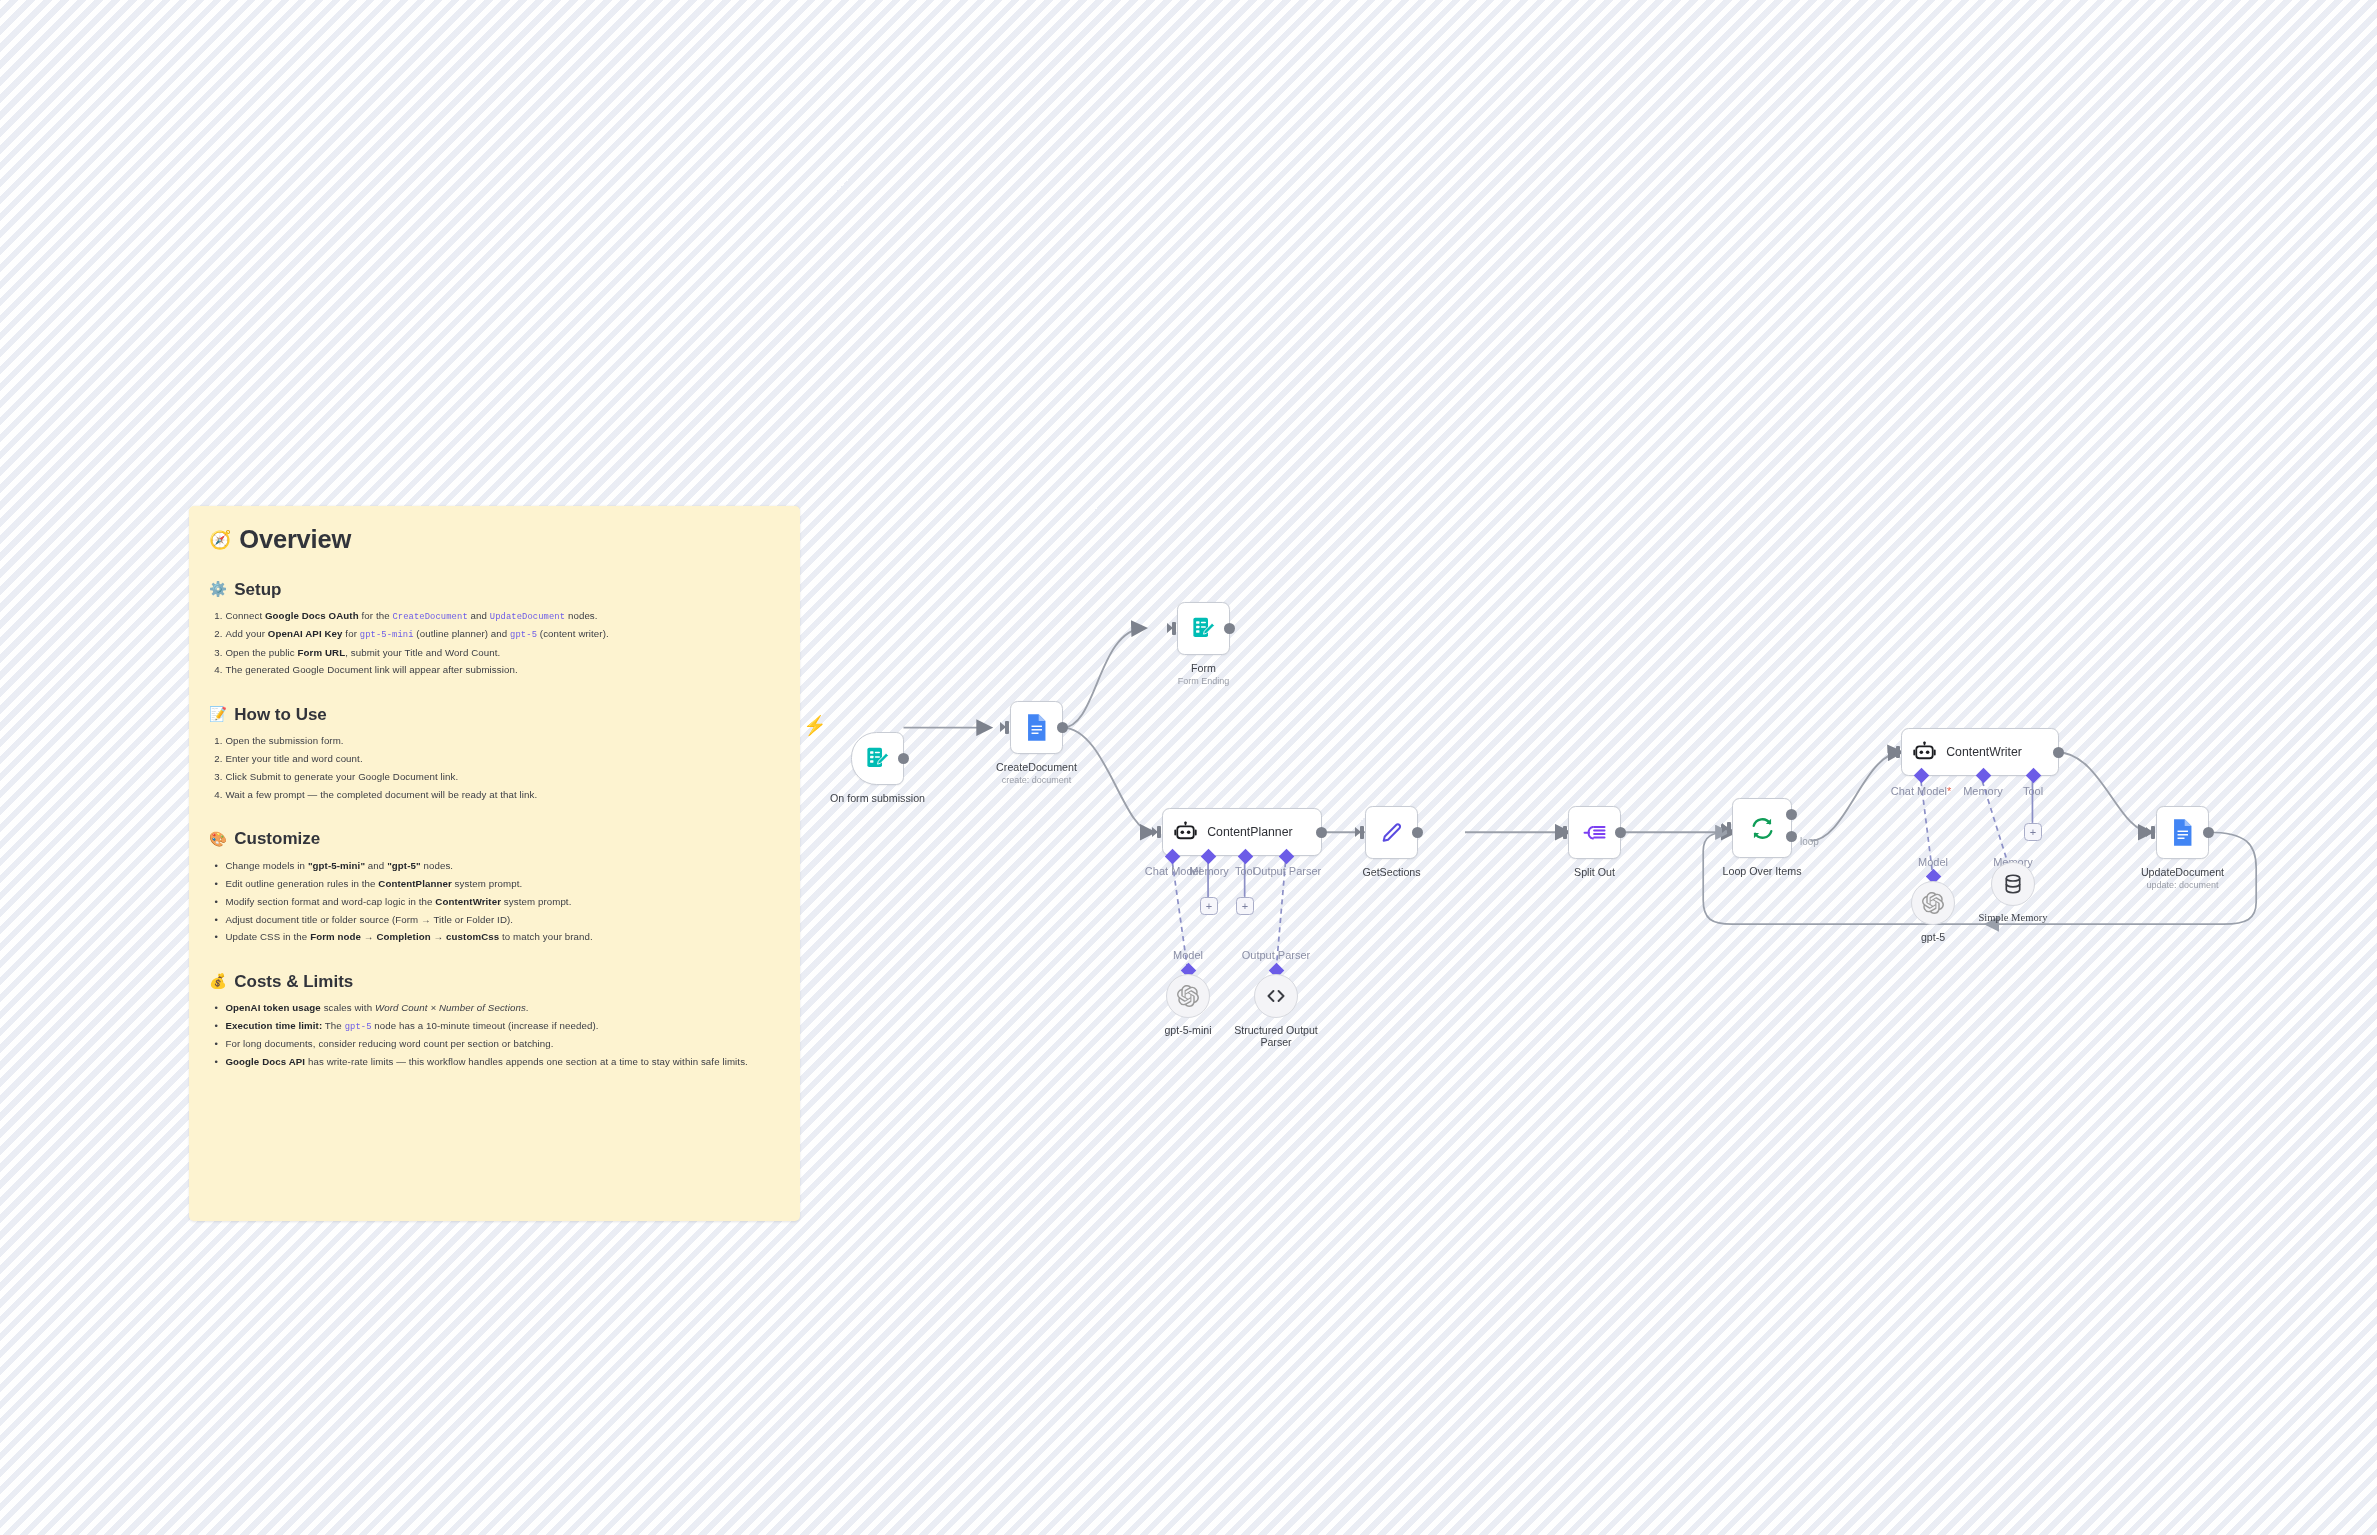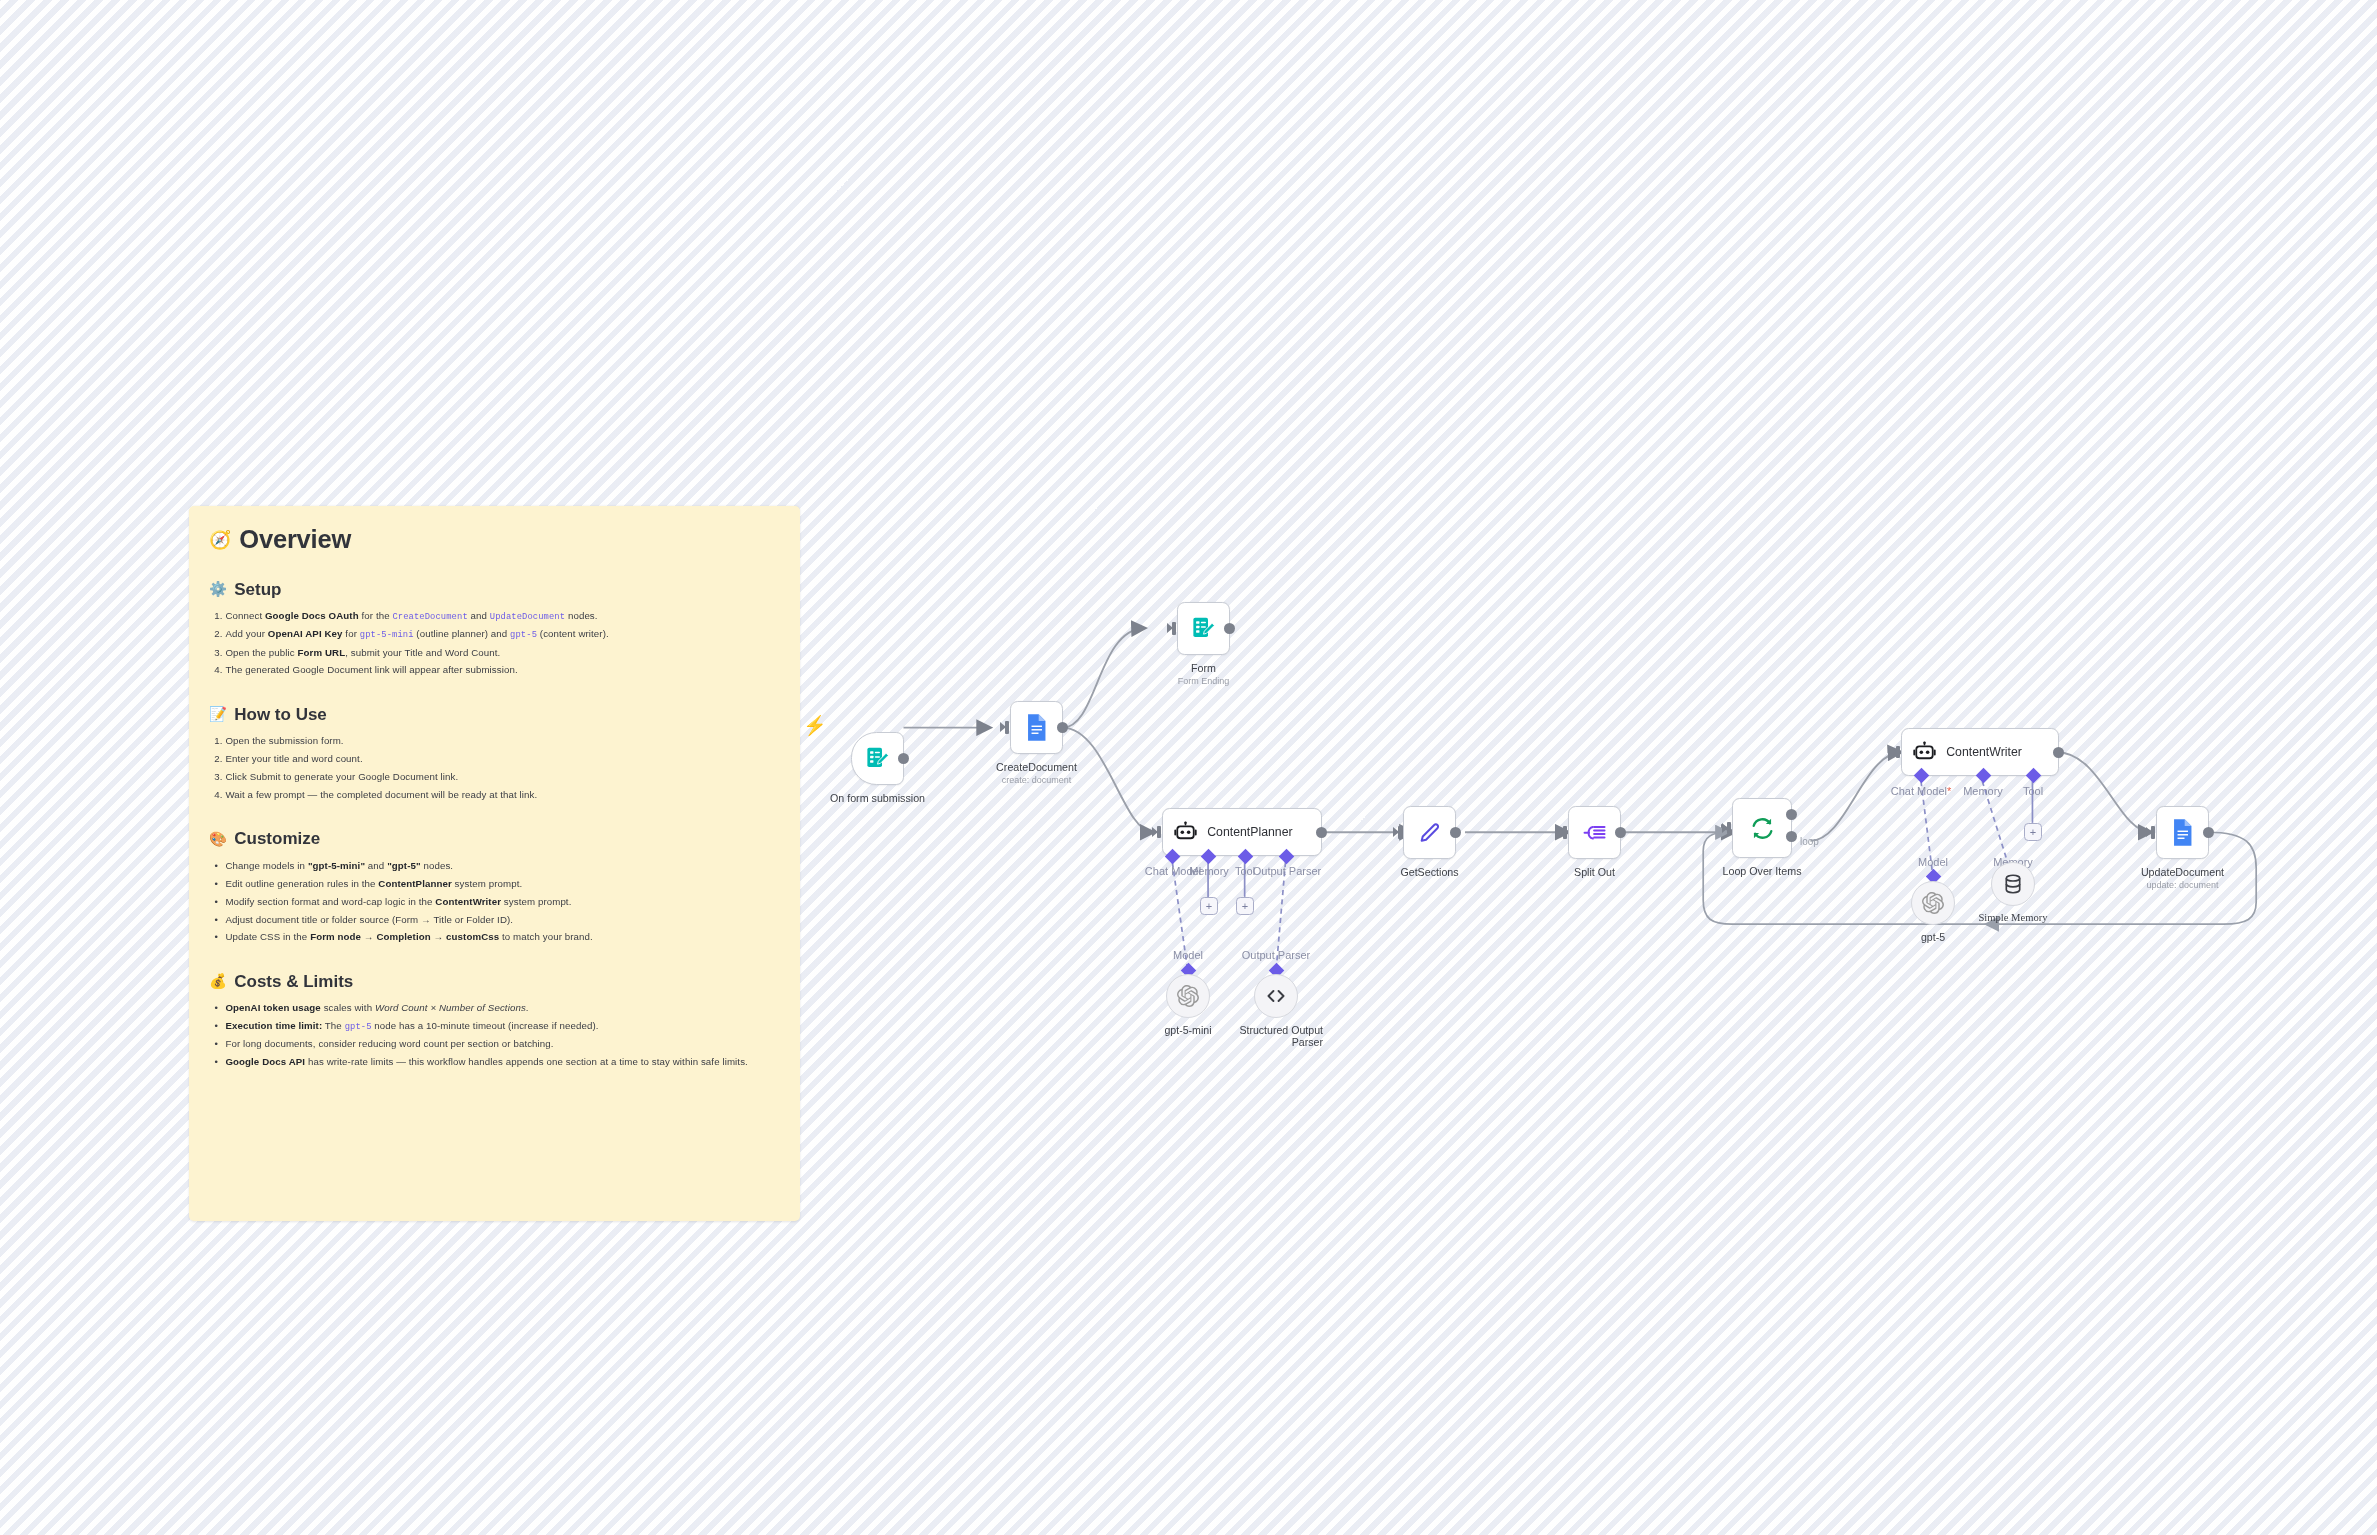--- a/index.html
+++ b/index.html
@@ -82,21 +82,21 @@
   .node.wide {
     width:140px; height:48px;
     justify-content:flex-start;
     padding-left:11px; gap:10.2px;
     border-radius:7.7px;
   }
   .node-title {
     position:absolute; top:calc(100% + 7.7px); left:50%;
     transform:translateX(-50%);
     font-size:10.7px; color:#3f4249; white-space:nowrap;
-    text-align:right; font-weight:500;
+    text-align:center; font-weight:500;
   }
   .node-sub {
     position:absolute; top:calc(100% + 22px); left:50%;
     transform:translateX(-50%);
     font-size:9px; color:#9a9ea8; white-space:nowrap; text-align:center;
   }
   .wide-label { font-size:12.3px; color:#2f3137; font-weight:500; }
 
   
   .port {
@@ -344,21 +344,21 @@
 
   <div class="diamond" style="left:1271px; top:965px;"></div>
   <div class="conn-label" style="left:1276px; top:949px;">Output Parser</div>
   <div class="subnode" style="left:1254px; top:974px;">
     <svg class="icon" width="22" height="22" viewBox="0 0 24 24">
       <path d="M9.2 6.5L3.8 12l5.4 5.5M14.8 6.5L20.2 12l-5.4 5.5" fill="none" stroke="#3b3d44" stroke-width="2.1" stroke-linecap="round" stroke-linejoin="round"></path>
     </svg>
     <span class="node-title" style="white-space:normal; width:94px;">Structured Output Parser</span>
   </div>
 
-  <div class="node sq" style="left:1403px; top:806px;">
+  <div class="node sq" style="left:1365px; top:806px;">
     <svg class="icon" width="25.5" height="25.5" viewBox="0 0 24 24">
       <path d="M4.4 19.6l1-4.1L16.2 4.7a2.1 2.1 0 013 0l0 0a2.1 2.1 0 010 3L8.5 18.6z" fill="none" stroke="#5a4be0" stroke-width="1.9" stroke-linejoin="round"></path>
     </svg>
     <span class="arrow-in"></span>
     <span class="port in"></span>
     <span class="port out"></span>
     <span class="node-title">GetSections</span>
   </div>
 
   <div class="node sq" style="left:1568px; top:806px;">

